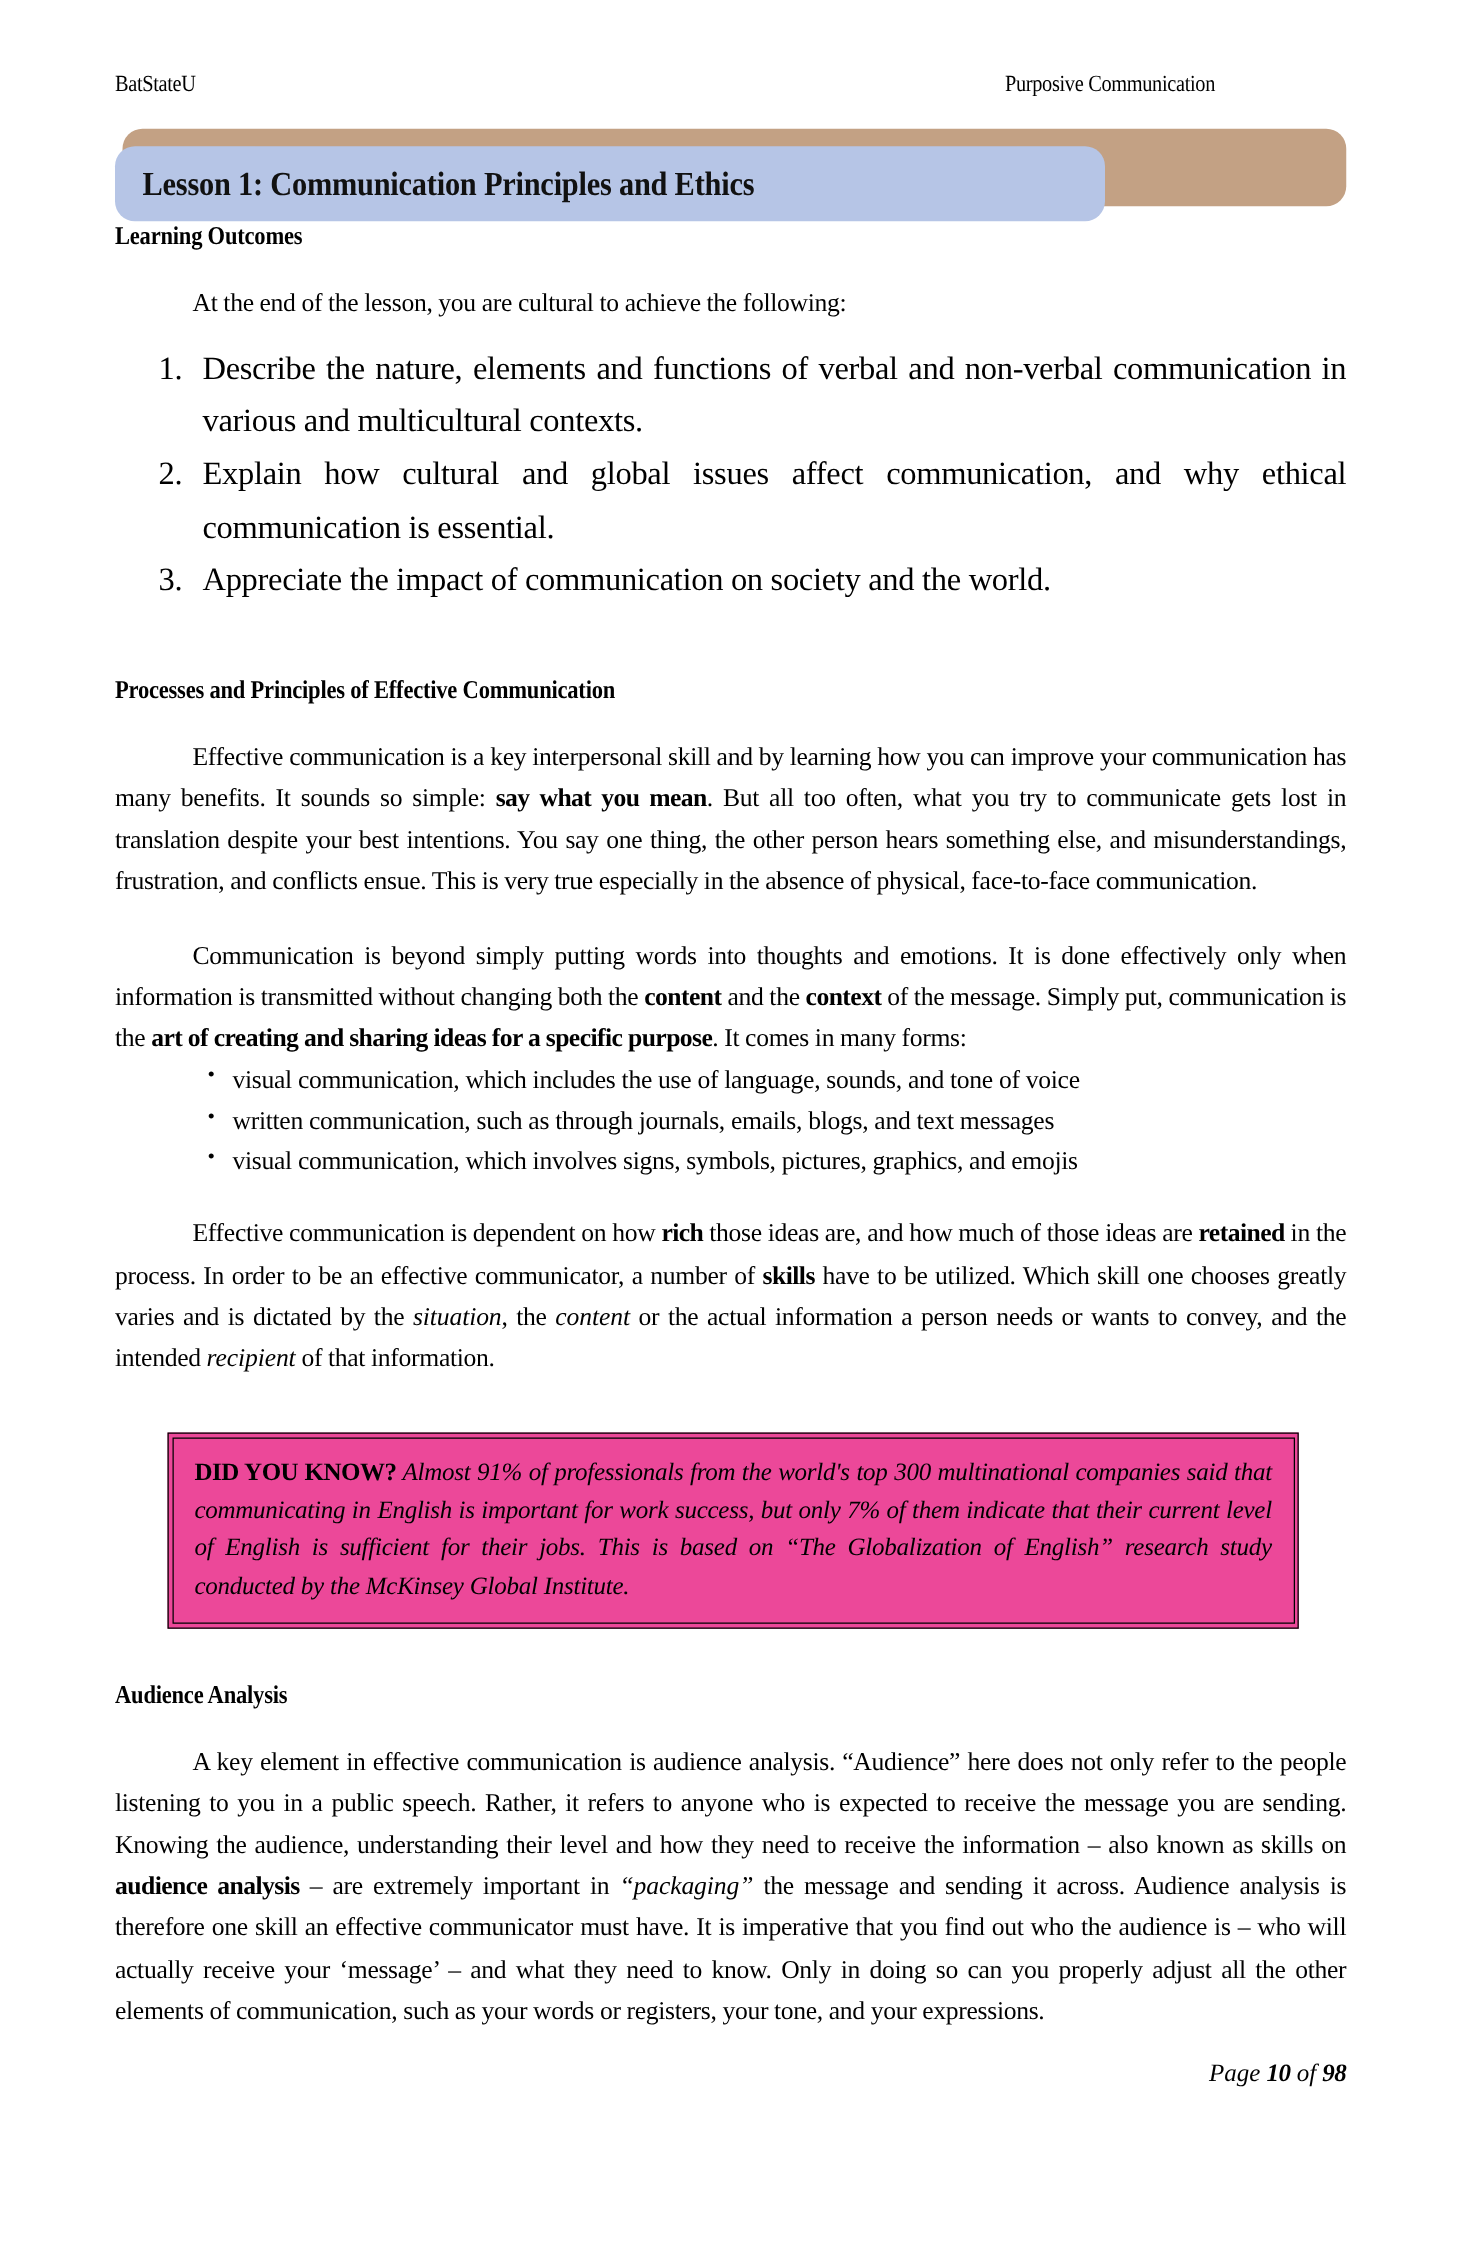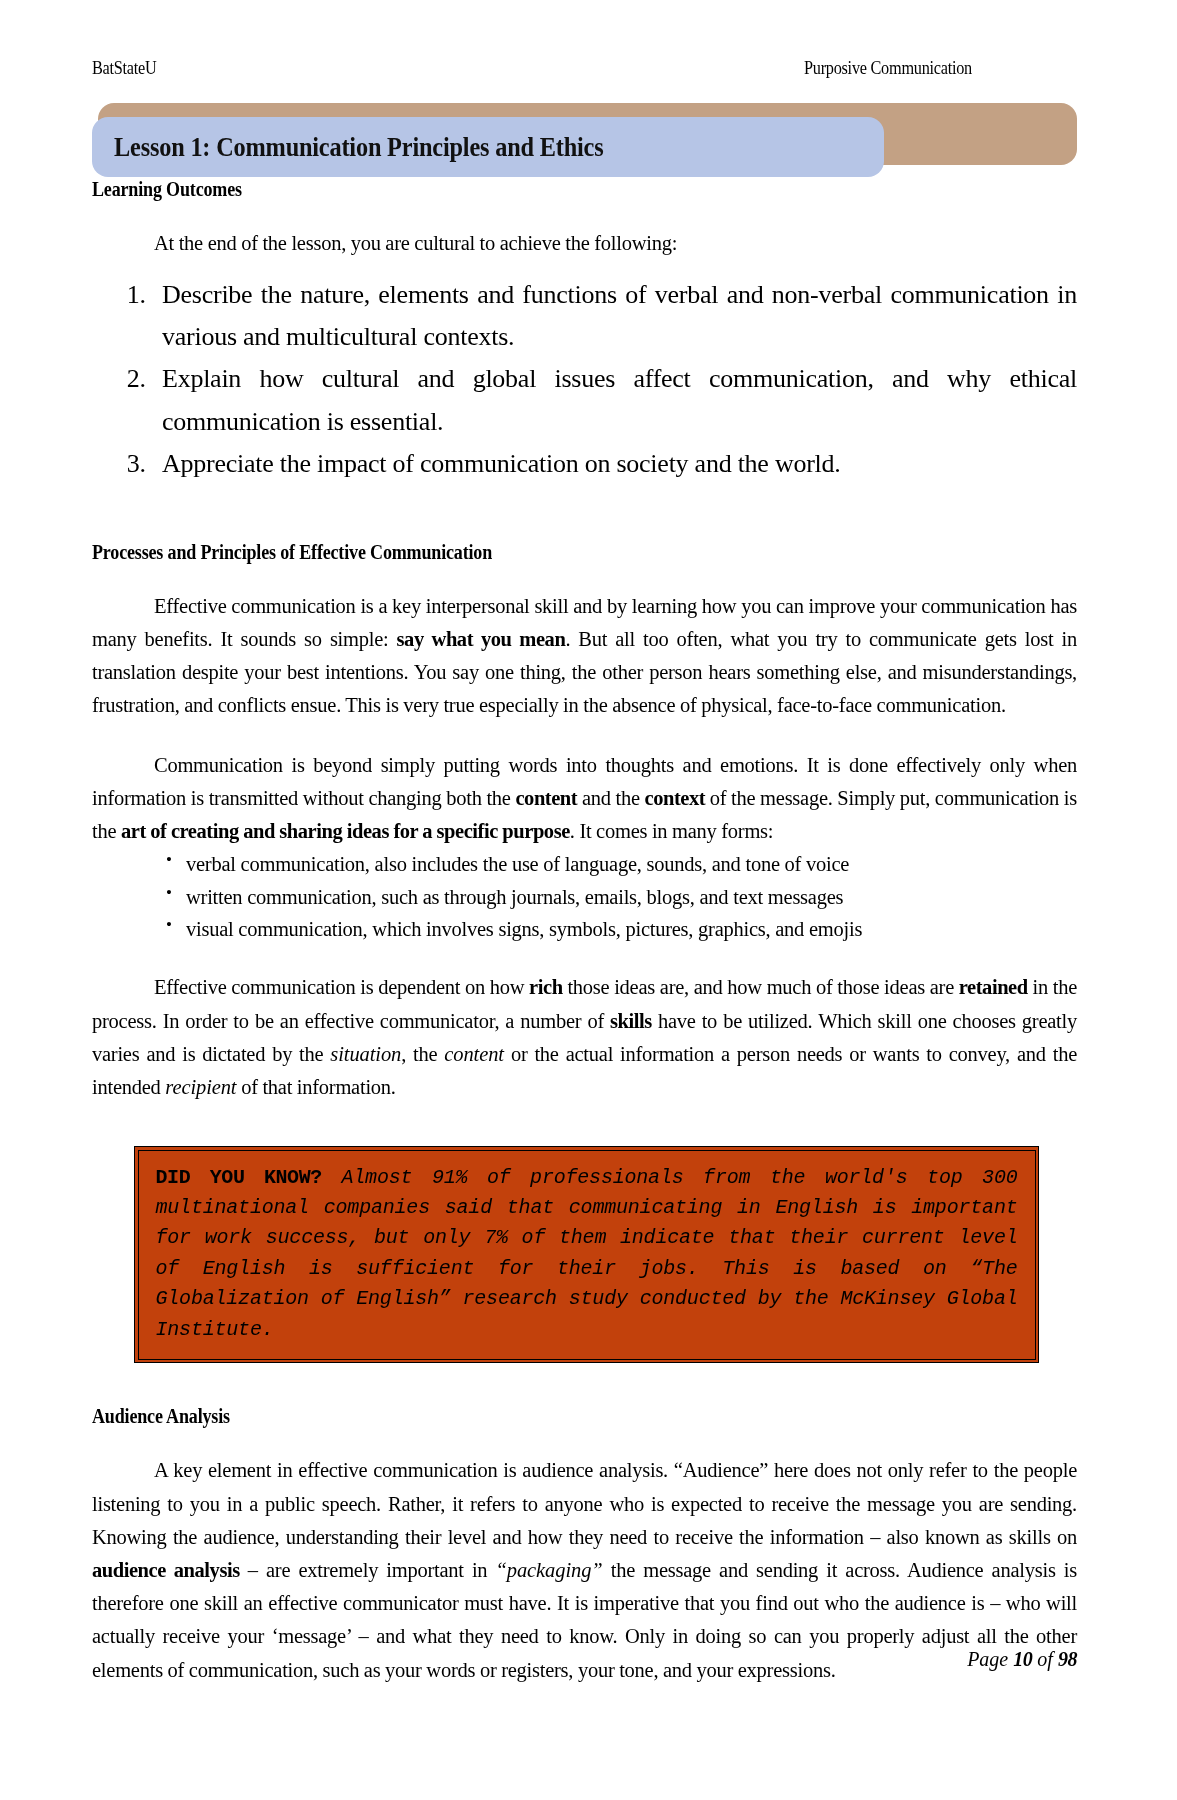--- a/index.html
+++ b/index.html
@@ -153,24 +153,23 @@
     left: 0;
     top: -1px;
     font-size: 17px;
   }
 
   
   .dyk-outer {
     border: 1.5px solid #000;
     padding: 2.5px;
     margin: 0;
-    background: #c2410c;
+    background: #ec4899;
     width: 905px;
     box-sizing: border-box;
-    font-family: Liberation Mono, monospace;
   }
   .dyk-inner {
     border: 1.2px solid #000;
     padding: 12px 17px 14px 17px;
   }
   .dyk-text {
     font-size: 20px;
     line-height: 1.52;
     text-align: justify;
     font-style: italic;
@@ -233,21 +232,21 @@
     <h3 class="sec">Processes and Principles of Effective Communication</h3>
     <div class="gap-md"></div>
 
     <p class="body ind"><span>Effective communication is a key interpersonal skill and by learning how you can improve your communication has many benefits. It sounds so simple: </span><b>say what you mean</b><span>. But all too often, what you try to communicate gets lost in translation despite your best intentions. You say one thing, the other person hears something else, and misunderstandings, frustration, and conflicts ensue. This is very true especially in the absence of physical, face-to-face communication.</span></p>
 
     <div class="gap-md"></div>
 
     <p class="body ind"><span>Communication is beyond simply putting words into thoughts and emotions. It is done effectively only when information is transmitted without changing both the </span><b>content</b><span> and the </span><b>context</b><span> of the message.  Simply put, communication is the </span><b>art of creating and sharing ideas for a specific purpose</b><span>. It comes in many forms:</span></p>
 
     <ul class="bul">
-      <li>verbal communication, also includes the use of language, sounds, and tone of voice</li>
+      <li>visual communication, which includes the use of language, sounds, and tone of voice</li>
       <li>written communication, such as through journals, emails, blogs, and text messages</li>
       <li>visual communication, which involves signs, symbols, pictures, graphics, and emojis</li>
     </ul>
 
     <div class="gap-md"></div>
 
     <p class="body ind"><span>Effective communication is dependent on how </span><b>rich</b><span> those ideas are, and how much of those ideas are </span><b>retained</b><span> in the process. In order to be an effective communicator, a number of </span><b>skills</b><span> have to be utilized. Which skill one chooses greatly varies and is dictated by the </span><i>situation</i><span>, the </span><i>content</i><span> or the actual information a person needs or wants to convey, and the intended </span><i>recipient</i><span> of that information.</span></p>
 
     <div class="gap-lg"></div>
 

